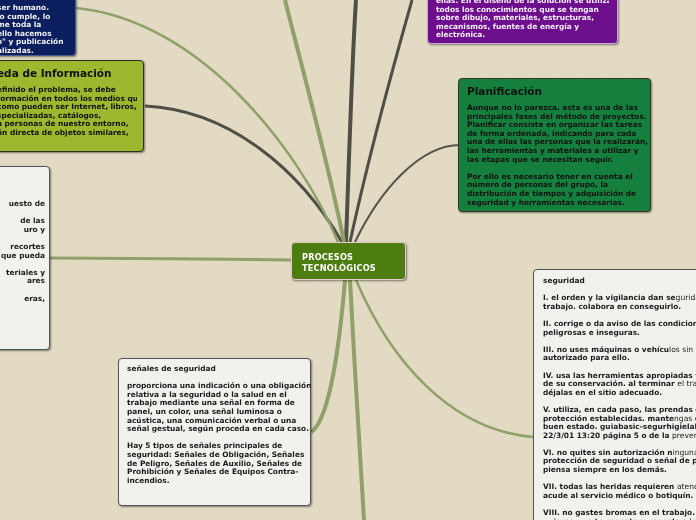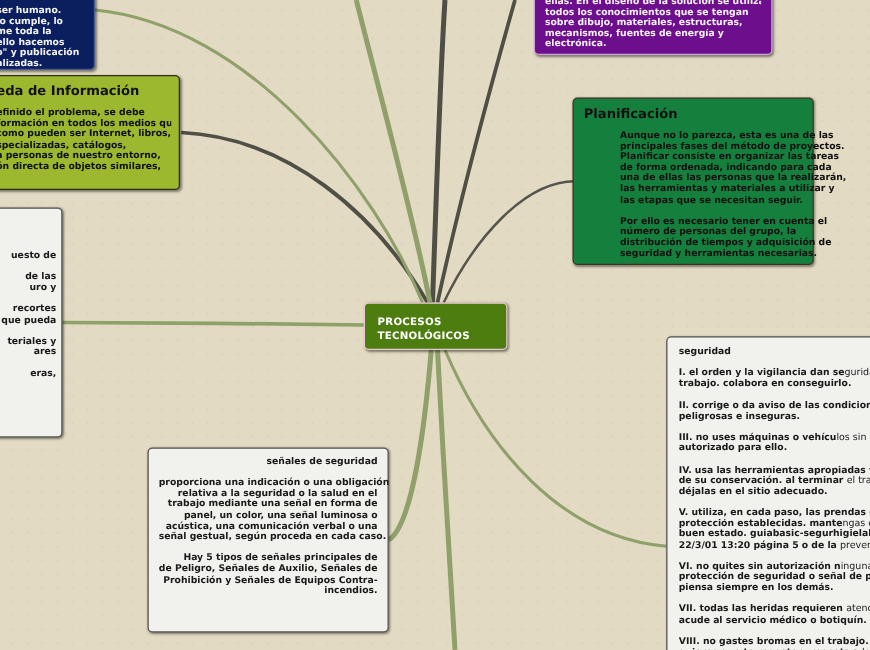--- a/index.html
+++ b/index.html
@@ -35,23 +35,23 @@
   .n-blue { left:-10px; top:-10px; width:86px; height:66px; background:#0B1F5E; color:#F2F2F2; border:1px solid #4A5A8A; padding:13px 6px 4px 6px; text-align:left; }
   .n-blue p { white-space:nowrap; overflow:hidden; }
   .n-green { left:-10px; top:60px; width:154px; height:92px; background:#9CB82E; color:#111; border:1.5px solid #2E2E1E; padding:6px 6px; }
   .n-green .title { margin-bottom:6px; }
   .n-green p { white-space:nowrap; overflow:hidden; }
   .n-gray-left { left:-10px; top:166px; width:60px; height:184px; background:#F1F1EE; color:#1A1A1A; border:1.5px solid #555; padding:6px 4px; }
   .n-gray-left p { white-space:nowrap; overflow:hidden; text-align:right; direction:ltr; }
   .n-purple { left:427px; top:-10px; width:191px; height:54px; background:#6D0F8C; color:#F5F0F8; border:1px solid #C9A6D6; padding:6px 8px; }
   .n-purple p { white-space:nowrap; overflow:hidden; }
   .n-yellow { left:458px; top:78px; width:193px; height:134px; background:#15803d; color:#111; border:1.5px solid #3B3420; padding:6px 8px; }
-  .n-yellow p { white-space:nowrap;margin-left:29px; }
+  .n-yellow p { white-space:nowrap; }
   .n-root { left:291px; top:242px; width:115px; height:38px; background:#4d7c0f; color:#FFF; border:1.5px solid #E5C9CF; border-radius:4px; padding:9px 10px; font-size:8.2px; line-height:11px; letter-spacing:0.2px; }
-  .n-senales { left:118px; top:358px; width:193px; height:148px; background:#F1F1EE; color:#1A1A1A; border:1.5px solid #555; padding:6px 8px;text-align:right; }
+  .n-senales { left:118px; top:358px; width:193px; height:148px; background:#F1F1EE; color:#1A1A1A; border:1.5px solid #555; padding:6px 8px; }
   .n-senales p { white-space:nowrap; }
   .n-seguridad { left:533px; top:269px; width:180px; height:270px; background:#F1F1EE; color:#1A1A1A; border:1.5px solid #555; padding:7px 9px; }
   .n-seguridad p { white-space:nowrap; overflow:hidden; }
   .tail { font-weight:normal; font-size:7.6px; }
 </style>
 </head>
 <body>
 
 <div class="bg-dots"></div>
 
@@ -138,20 +138,21 @@
   <p>señales de seguridad</p>
   <div class="gap"></div>
   <p>proporciona una indicación o una obligación</p>
   <p>relativa a la seguridad o la salud en el</p>
   <p>trabajo mediante una señal en forma de</p>
   <p>panel, un color, una señal luminosa o</p>
   <p>acústica, una comunicación verbal o una</p>
   <p>señal gestual, según proceda en cada caso.</p>
   <div class="gap"></div>
   <p>Hay 5 tipos de señales principales de</p>
+  <p>seguridad: Señales de Obligación, Señales</p>
   <p>de Peligro, Señales de Auxilio, Señales de</p>
   <p>Prohibición y Señales de Equipos Contra-</p>
   <p>incendios.</p>
 </div>
 
 <div class="node n-seguridad">
   <p>seguridad</p>
   <div class="gap"></div>
 
   <p><span>I. el orden y la vigilancia dan se</span><span class="tail">guridad</span></p>

